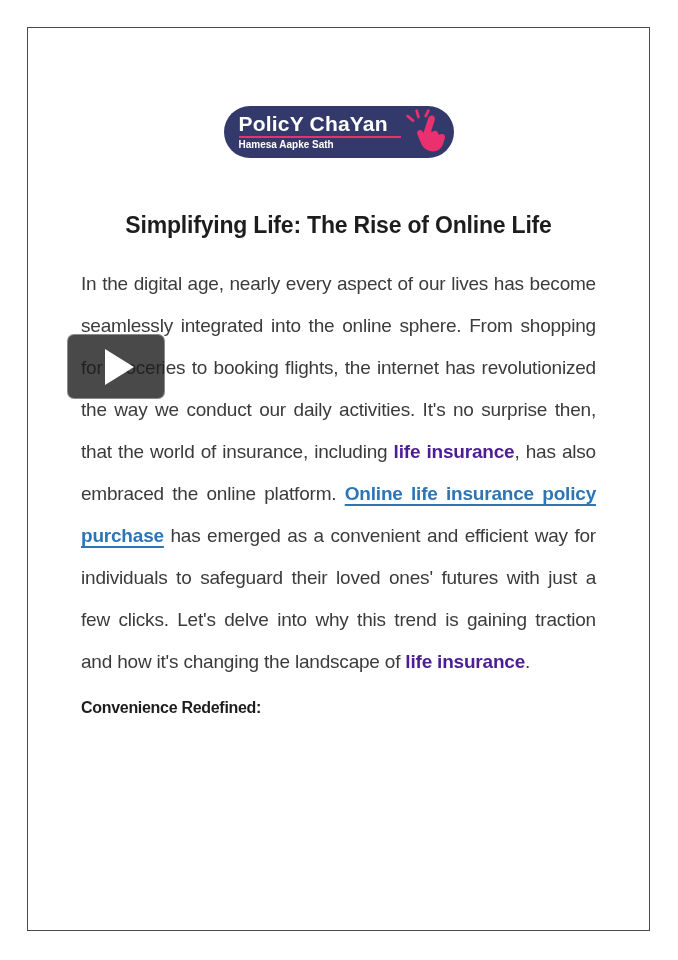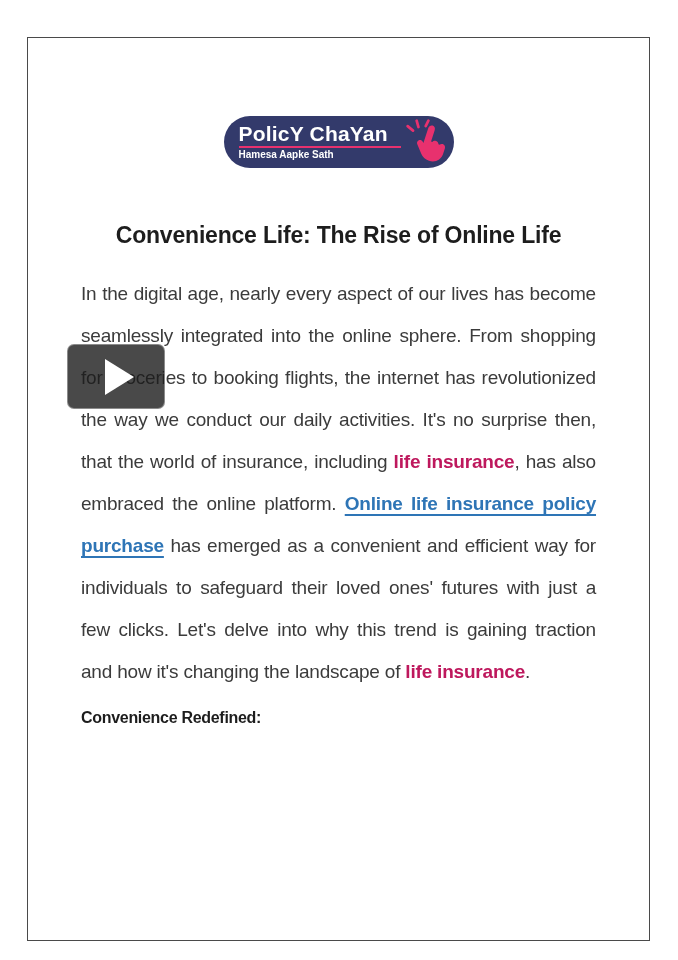--- a/index.html
+++ b/index.html
@@ -2,21 +2,21 @@
 <html style="--page_border: #4A4A4A; --title_text: #1D1D1D; --body_text: #3B3B3B; --link: #2E75B6; --logo_bg: #333A6B; --logo_accent: #E8316E; --play_overlay: rgba(28,28,28,0.8);"><head>
 <meta charset="utf-8">
 <style>
   * { margin:0; padding:0; box-sizing:border-box; }
   html,body { background:#ffffff; }
   body {
     width:678px; height:960px; position:relative; overflow:hidden;
     font-family:"Liberation Sans", sans-serif;
   }
   .page {
-    position:absolute; left:27px; top:37px; width:623px; height:904px;
+    position:absolute; left:27px; top:27px; width:623px; height:904px;
     background:#ffffff; border:1px solid var(--page_border,#4a4a4a);
     padding:0 53px;
   }
   .logo-row { margin-top:78px; display:flex; justify-content:center; }
   .logo-pill {
     position:relative; width:230px; height:52px;
     background:var(--logo_bg,#333A6B); border-radius:26px;
     display:flex; flex-direction:column; justify-content:center;
     padding:4px 48px 5px 15px;
   }
@@ -39,21 +39,21 @@
     margin-top:42px; text-align:center;
     color:var(--title_text,#1d1d1d); font-size:23px; font-weight:bold;
     line-height:50px; letter-spacing:-0.2px;
   }
   .title .title-line { display:block; }
   .body-text {
     margin-top:13px; text-align:justify;
     font-size:19px; line-height:42px; letter-spacing:-0.2px;
     color:var(--body_text,#3b3b3b);
   }
-  .run-bold { font-weight:bold; color:#be185d;margin-top:36px; }
+  .run-bold { font-weight:bold; color:#4c1d95;margin-top:36px; }
   a.run-link {
     color:var(--link,#2E75B6); font-weight:bold;
     text-decoration:underline; text-underline-offset:4px;
     text-decoration-thickness:2px;
   }
   .section-heading {
     margin-top:16px; font-size:16px; font-weight:bold;
     color:var(--title_text,#1d1d1d); letter-spacing:-0.3px;
   }
   .play-button {
@@ -85,21 +85,21 @@
         <line class="spark" x1="16" y1="10" x2="14" y2="3" fill="none"></line>
         <line class="spark" x1="24" y1="9" x2="27" y2="3" fill="none"></line>
         <g transform="rotate(18 26 30)">
           <path class="hand-fill" d="M21 12c0-2.6 1.7-4.3 3.8-4.3 2.1 0 3.7 1.7 3.7 4.3v12.9l1.5.3c.5-1.5 1.9-2.5 3.6-2.5 1.7 0 3.1 1.1 3.6 2.6l1.3.3c.6-1.1 1.8-1.9 3.2-1.9 2.1 0 3.7 1.6 3.7 3.8v6.2c0 7.2-5.3 12.3-12.5 12.3-4.5 0-7.9-1.6-10.5-4.7l-7.4-8.6c-1.3-1.5-1.2-3.5.2-4.8 1.4-1.2 3.4-1.1 4.8.3l1 1.1V12z"></path>
         </g>
       </svg>
     </div>
   </div>
 
   <h1 class="title">
-    <span class="title-line">Convenience Life: The Rise of Online Life</span>
+    <span class="title-line">Simplifying Life: The Rise of Online Life</span>
   </h1>
 
   <p class="body-text"><span class="run-normal">In the digital age, nearly every aspect of our lives has become seamlessly integrated into the online sphere. From shopping for groceries to booking flights, the internet has revolutionized the way we conduct our daily activities. It's no surprise then, that the world of insurance, including </span><span class="run-bold">life insurance</span><span class="run-normal">, has also embraced the online platform. </span><a href="#" class="run-link">Online life insurance policy purchase</a><span class="run-normal"> has emerged as a convenient and efficient way for individuals to safeguard their loved ones' futures with just a few clicks. Let's delve into why this trend is gaining traction and how it's changing the landscape of </span><span class="run-bold">life insurance</span><span class="run-normal">.</span></p>
 
   <h2 class="section-heading">Convenience Redefined:</h2>
 
   <div class="play-button">
     <span class="play-triangle"></span>
   </div>
 

